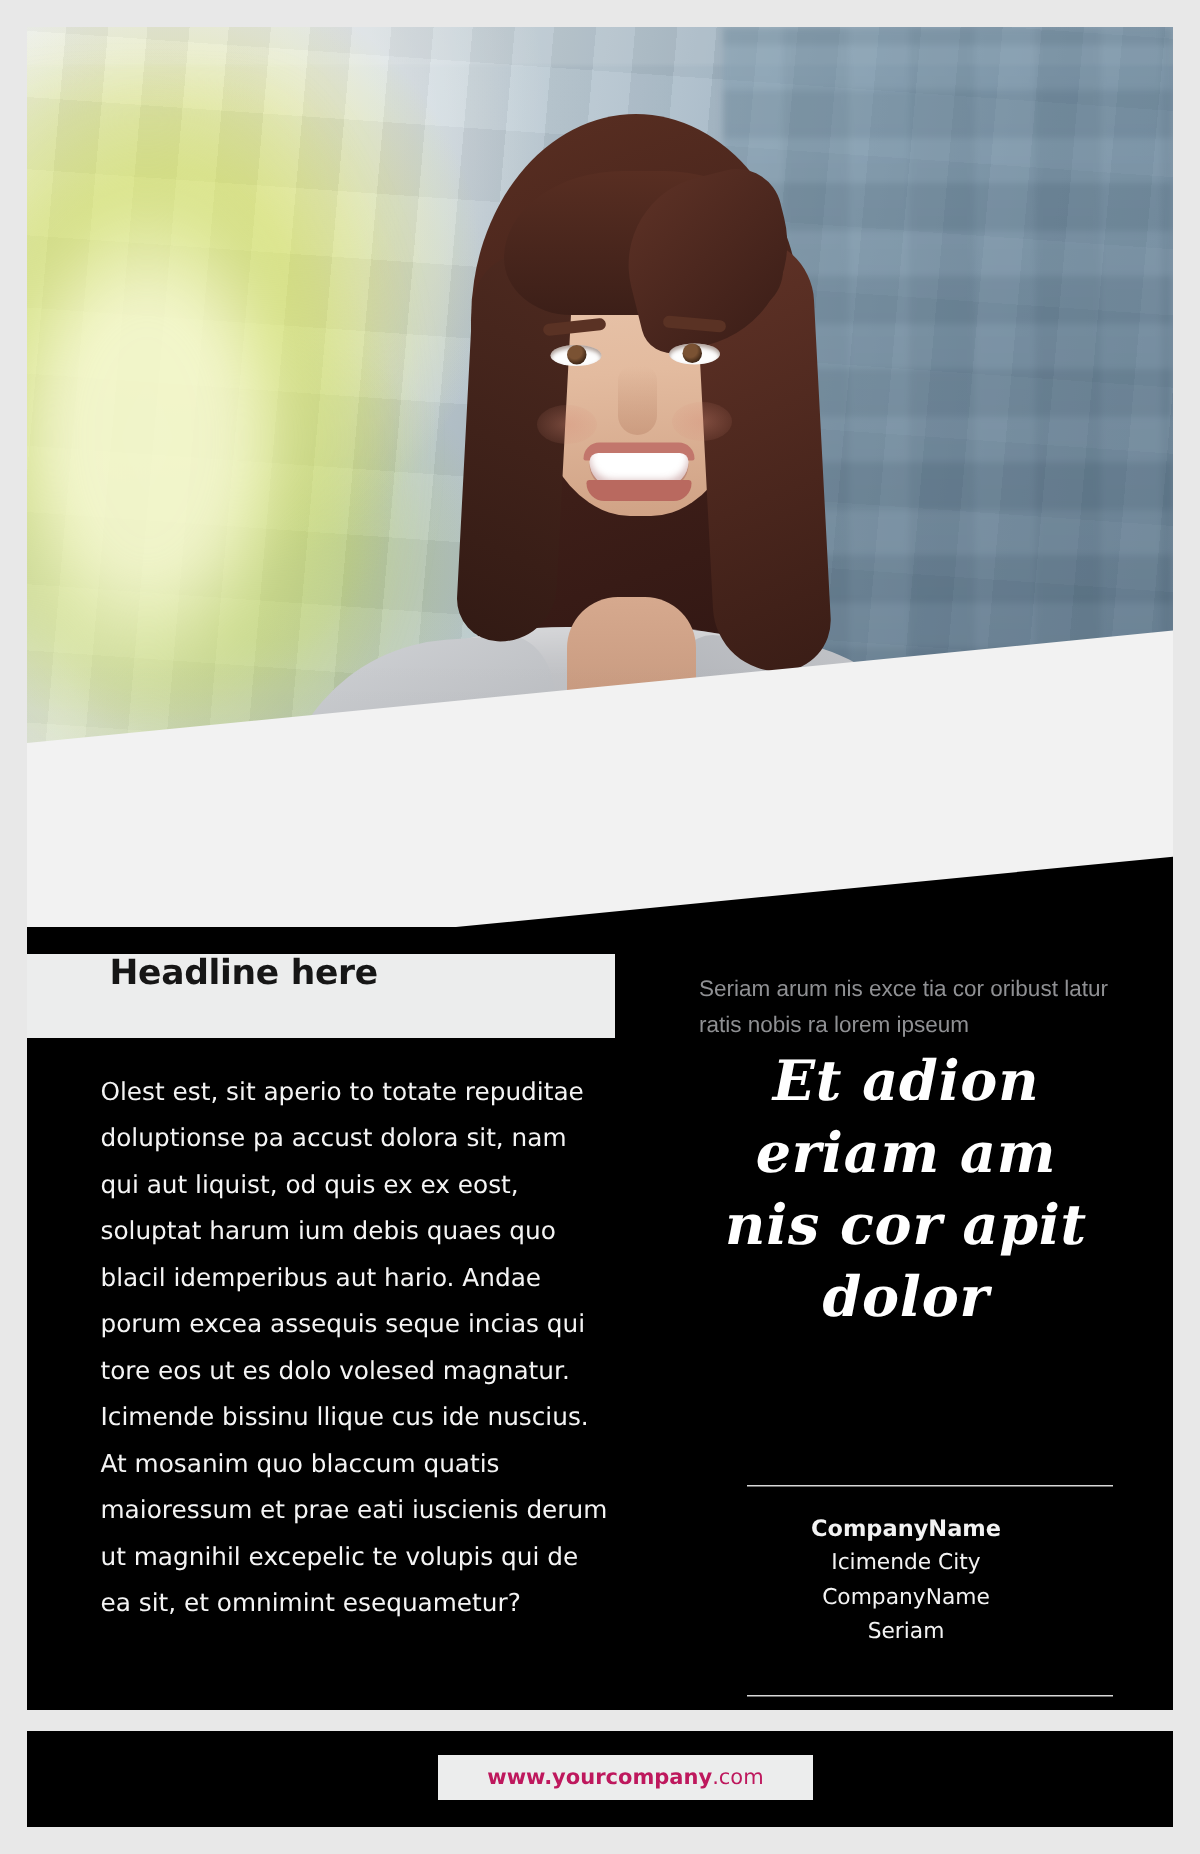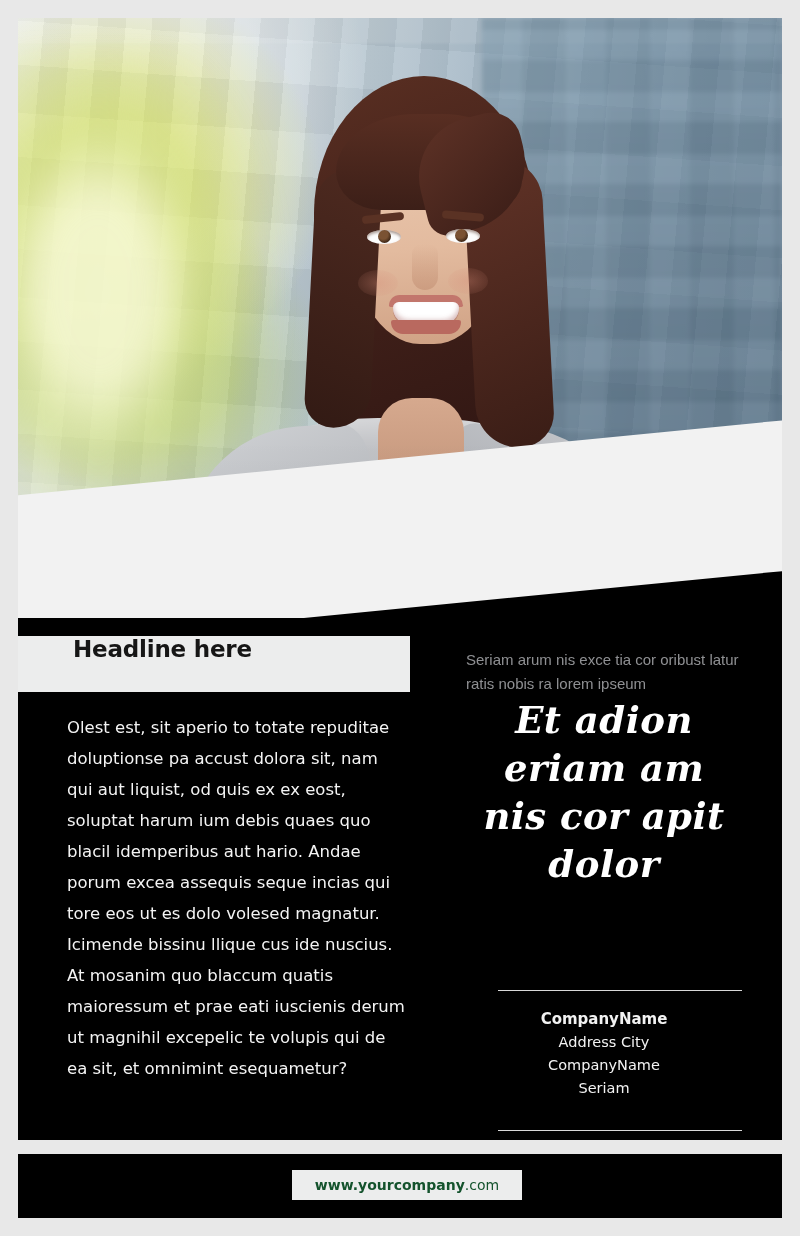--- a/index.html
+++ b/index.html
@@ -405,29 +405,29 @@
     left: 0;
     top: 1136px;
     width: 764px;
     height: 64px;
     background: #000000;
   }
   .url-chip {
     position: absolute;
     left: 274px;
     top: 16px;
-    width: 230px;
+    width: 250px;
     height: 30px;
     background: #eceded;
     display: flex;
     align-items: center;
     justify-content: center;
     font-family: "DejaVu Sans", sans-serif;
     font-size: 14px;
-    color: #14532d;
+    color: #be185d;
   }
   .url-chip b { font-weight: bold; }
 </style>
 </head>
 <body>
 
 <div class="flyer">
 
   <div class="photo-area">
     <div class="bg-layer"></div>
@@ -481,21 +481,21 @@
 
     <div class="right-col">
       <div class="kicker">Seriam arum nis exce tia cor oribust latur ratis nobis ra lorem ipseum</div>
       <div class="script">Et adion eriam am nis cor apit dolor</div>
     </div>
 
     <div class="rule rule-top"></div>
 
     <div class="contact">
       <div class="company">CompanyName</div>
-      <div>Address City</div>
+      <div>Icimende City</div>
       <div>CompanyName</div>
       <div>Seriam</div>
     </div>
 
     <div class="rule rule-bottom"></div>
   </div>
 
   <div class="footer-gap"></div>
   <div class="footer">
     <div class="url-chip">

